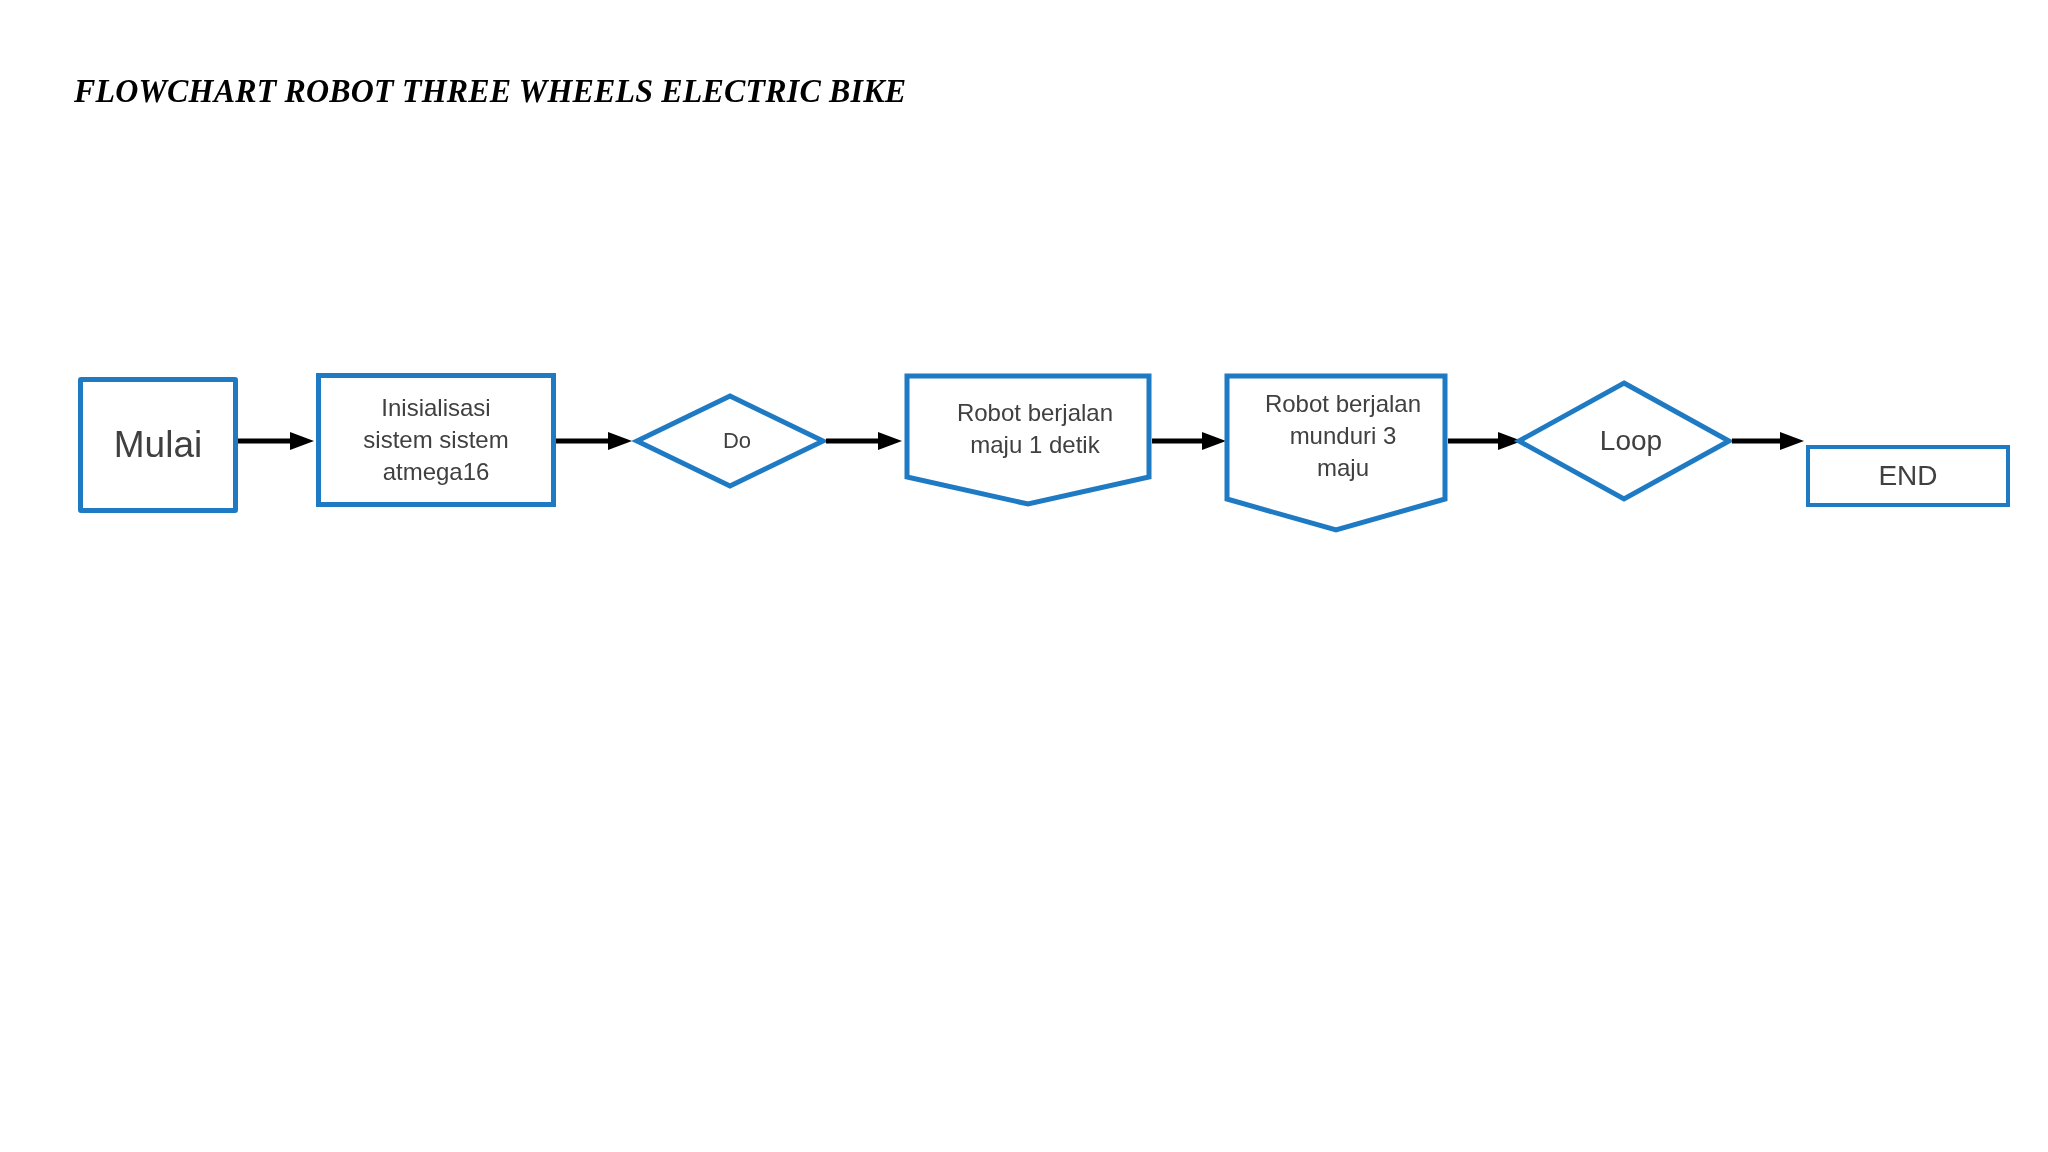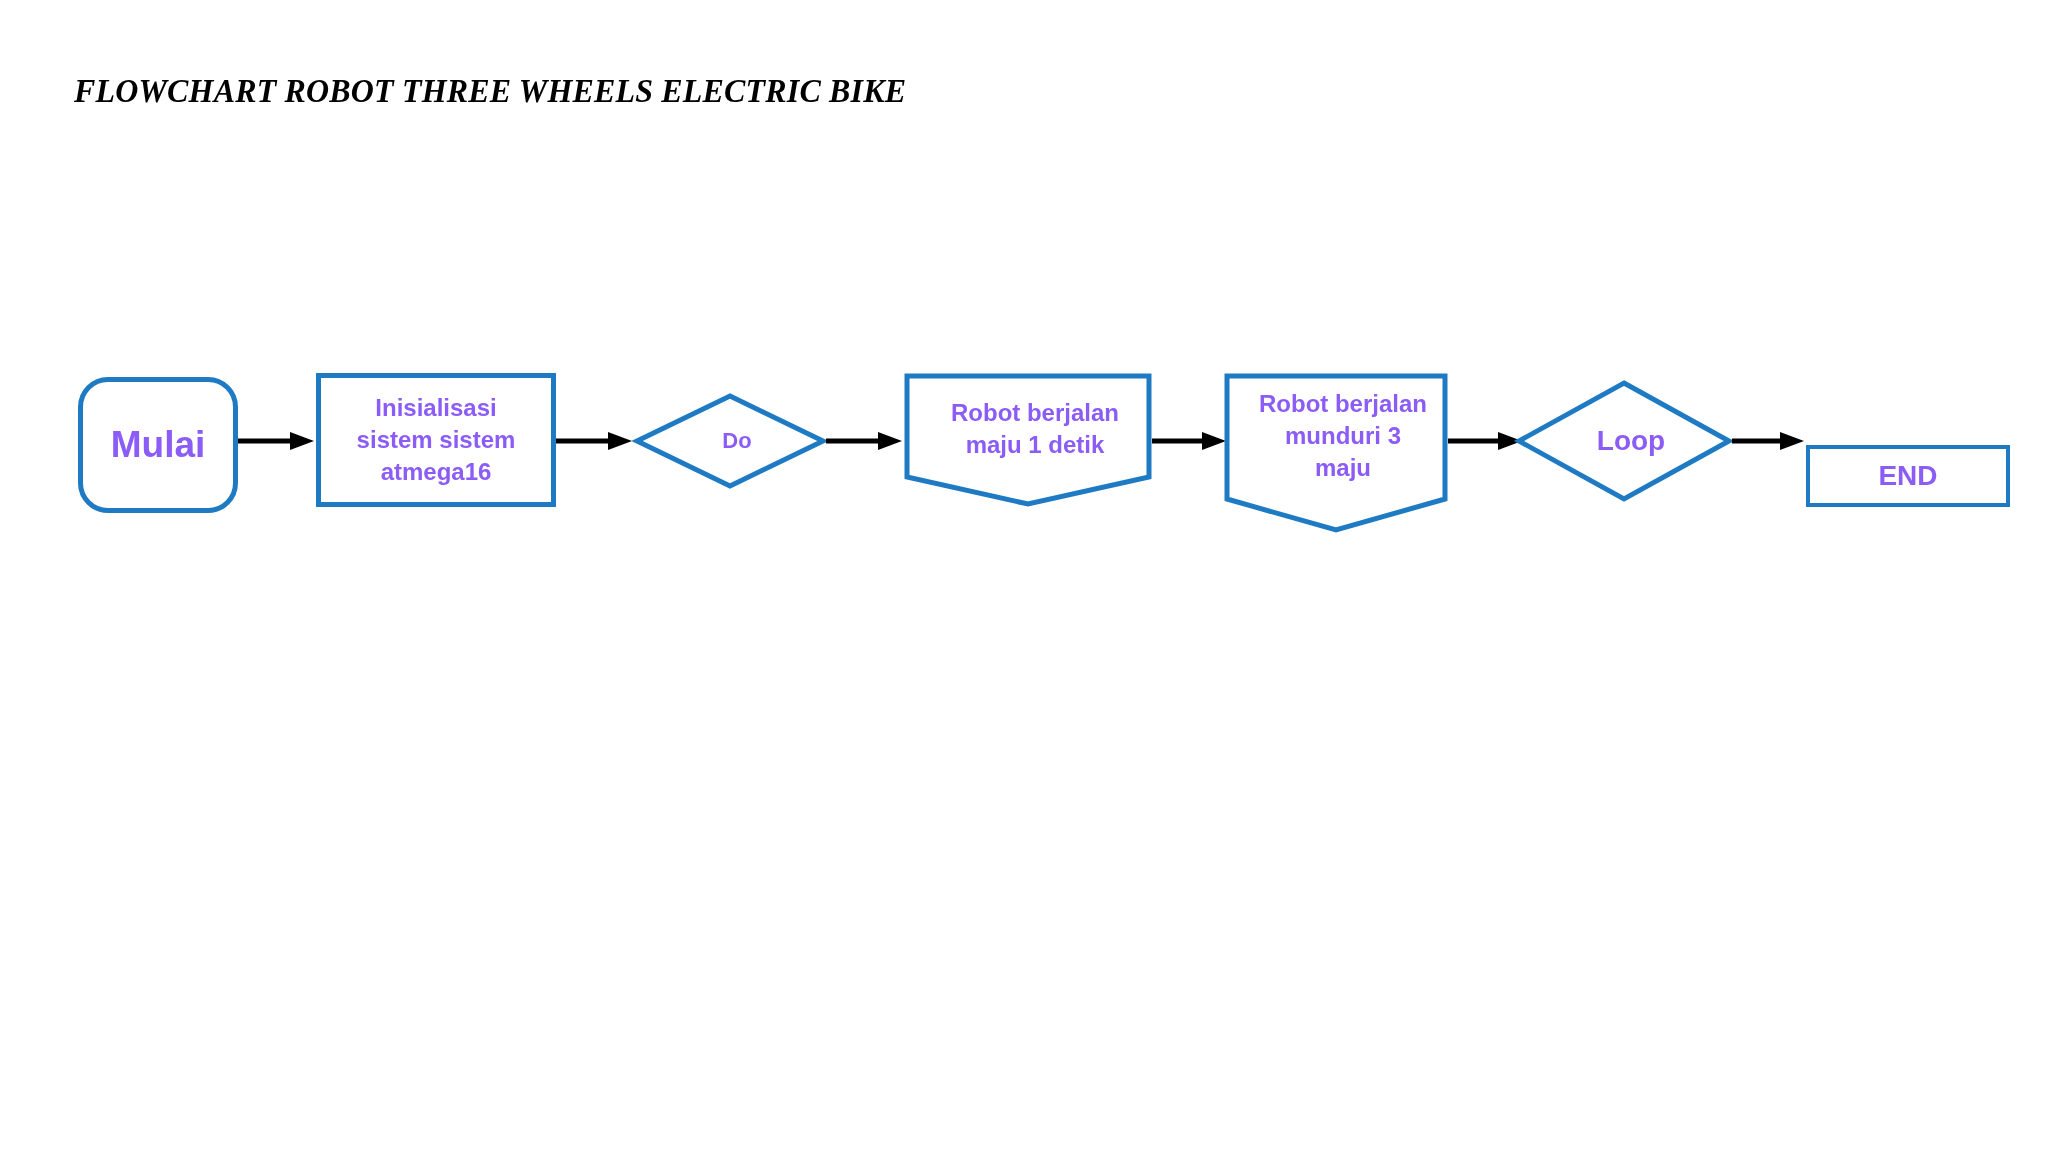--- a/index.html
+++ b/index.html
@@ -42,29 +42,28 @@
     height: 1152px;
   }
 
   .node {
     position: absolute;
     box-sizing: border-box;
     display: flex;
     align-items: center;
     justify-content: center;
     text-align: center;
-    color: #8b5cf6;
+    color: #404040;
     line-height: 1.32;
-    font-weight: bold;
   }
 
   
   .node-terminator {
     border: 5px solid var(--accent);
-    border-radius: 30px;
+    border-radius: 3px;
     background: #ffffff;
   }
 
   
   .node-process {
     border: 5px solid var(--accent);
     background: #ffffff;
   }
   .node-process-thin {
     border: 4px solid var(--accent);

